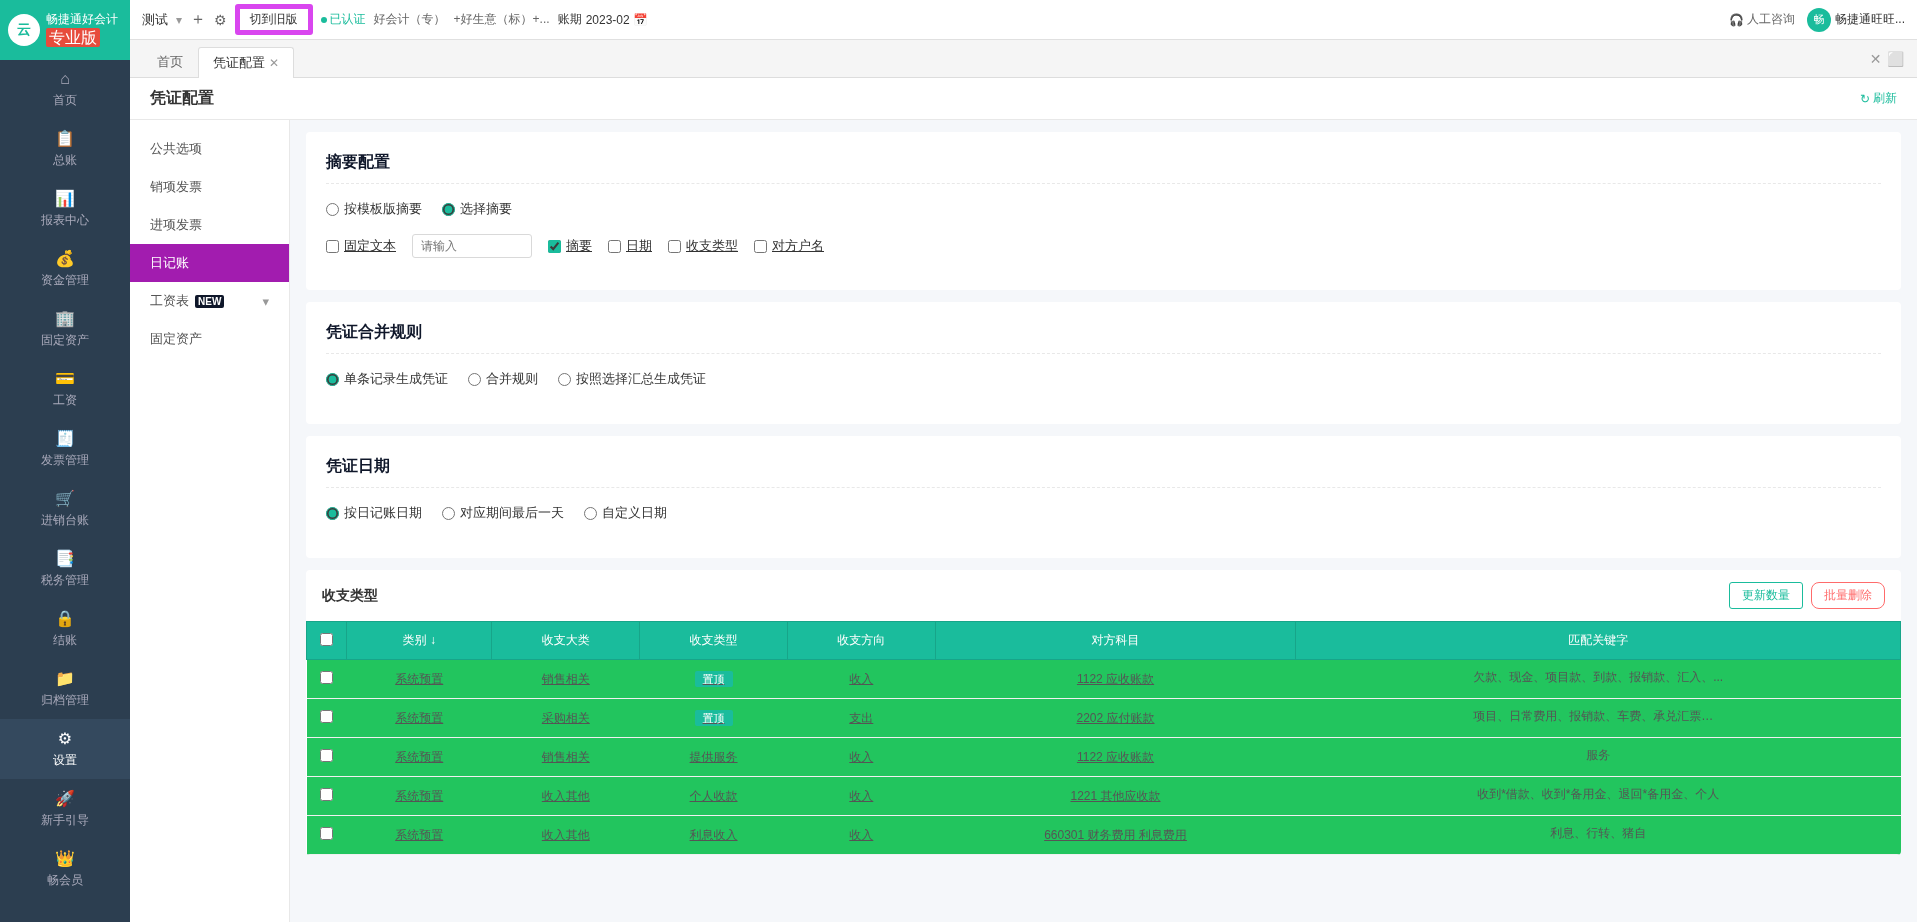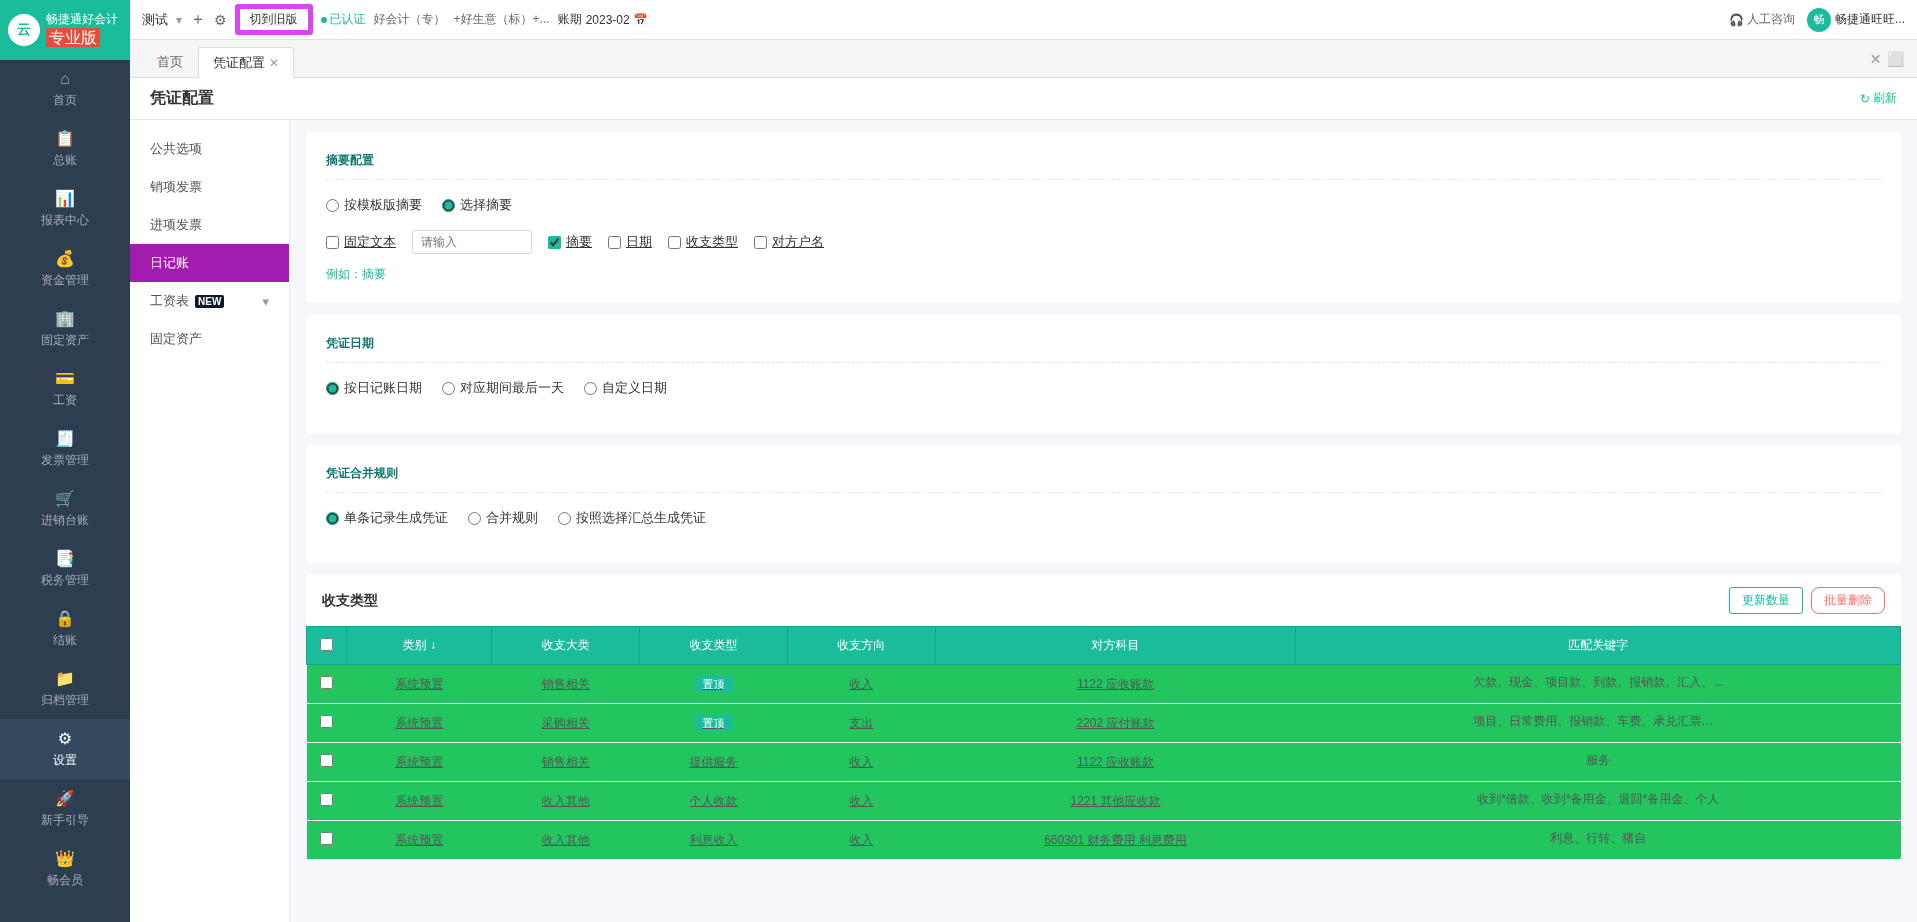--- a/index.html
+++ b/index.html
@@ -57,21 +57,21 @@
     .left-nav-item { padding: 10px 20px; font-size: 13px; cursor: pointer; color: #555; display: flex; align-items: center; gap: 6px; }
     .left-nav-item.active { background: #a21caf; color: #fff; }
     .left-nav-item .new-badge { background: #0f172a; color: #fff; font-size: 10px; padding: 1px 3px; border-radius: 2px; font-weight: bold; }
     .left-nav-item .arrow { margin-left: auto; color: #999; }
 
     
     .right-content { flex: 1; overflow-y: auto; padding: 0; background: #f5f7fa; }
 
     
     .section { background: #fff; margin: 12px 16px; padding: 20px; border-radius: 4px; }
-    .section-title { font-size: 12px; font-weight: bold; color: #0f766e; margin-bottom: 16px; padding-bottom: 10px; border-bottom: 1px dashed #e8e8e8; }
+    .section-title { font-size: 16px; font-weight: bold; color: #0f172a; margin-bottom: 16px; padding-bottom: 10px; border-bottom: 1px dashed #e8e8e8; }
 
     
     .radio-group { display: flex; align-items: center; gap: 20px; margin-bottom: 16px; }
     .radio-item { display: flex; align-items: center; gap: 5px; cursor: pointer; font-size: 13px; }
     .radio-item input[type=radio] { accent-color: #1abc9c; cursor: pointer; }
 
     
     .checkbox-row { display: flex; align-items: center; gap: 16px; margin-bottom: 12px; }
     .checkbox-item { display: flex; align-items: center; gap: 5px; cursor: pointer; font-size: 13px; text-decoration: underline; }
     .checkbox-item input[type=checkbox] { accent-color: #1abc9c; cursor: pointer; }
@@ -288,57 +288,54 @@
               </label>
               <label class="checkbox-item">
                 <input type="checkbox" style="">
                 <span>收支类型</span>
               </label>
               <label class="checkbox-item">
                 <input type="checkbox" style="">
                 <span>对方户名</span>
               </label>
             </div>
-            <div class="example-text">
-              <span>例如：</span><span>摘要</span>
+          </div>
+
+          <div class="section">
+            <div class="section-title">凭证合并规则</div>
+            <div class="radio-group">
+              <label class="radio-item">
+                <input type="radio" name="merge_rule" checked="" style="">
+                <span>单条记录生成凭证</span>
+              </label>
+              <label class="radio-item">
+                <input type="radio" name="merge_rule" style="">
+                <span>合并规则</span>
+              </label>
+              <label class="radio-item">
+                <input type="radio" name="merge_rule" style="">
+                <span>按照选择汇总生成凭证</span>
+              </label>
             </div>
           </div>
 
           <div class="section">
             <div class="section-title">凭证日期</div>
             <div class="radio-group">
               <label class="radio-item">
                 <input type="radio" name="voucher_date" checked="" style="">
                 <span>按日记账日期</span>
               </label>
               <label class="radio-item">
                 <input type="radio" name="voucher_date" style="">
                 <span>对应期间最后一天</span>
               </label>
               <label class="radio-item">
                 <input type="radio" name="voucher_date" style="">
                 <span>自定义日期</span>
-              </label>
-            </div>
-          </div>
-
-          <div class="section">
-            <div class="section-title">凭证合并规则</div>
-            <div class="radio-group">
-              <label class="radio-item">
-                <input type="radio" name="merge_rule" checked="" style="">
-                <span>单条记录生成凭证</span>
-              </label>
-              <label class="radio-item">
-                <input type="radio" name="merge_rule" style="">
-                <span>合并规则</span>
-              </label>
-              <label class="radio-item">
-                <input type="radio" name="merge_rule" style="">
-                <span>按照选择汇总生成凭证</span>
               </label>
             </div>
           </div>
 
           <div class="table-section">
             <div class="table-section-header">
               <span class="table-section-title">收支类型</span>
               <div class="table-actions">
                 <button class="btn-update">更新数量</button>
                 <button class="btn-delete">批量删除</button>

